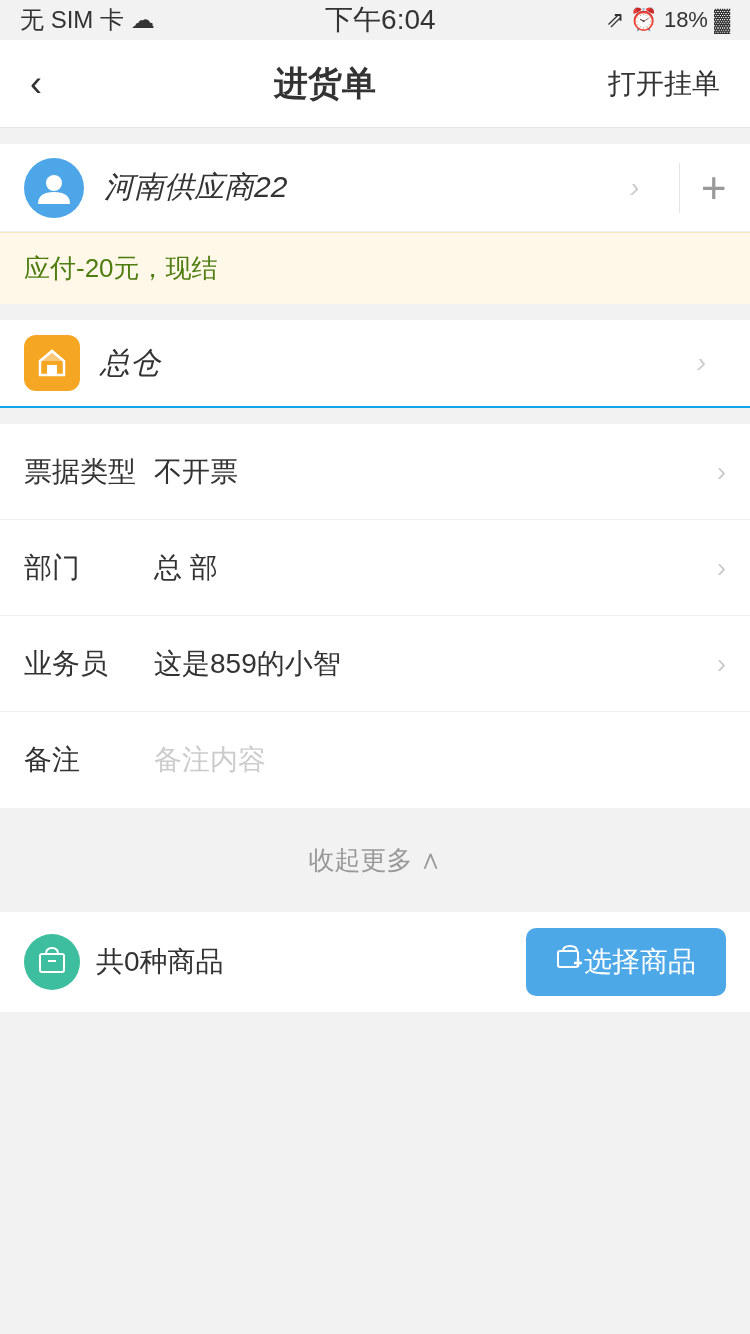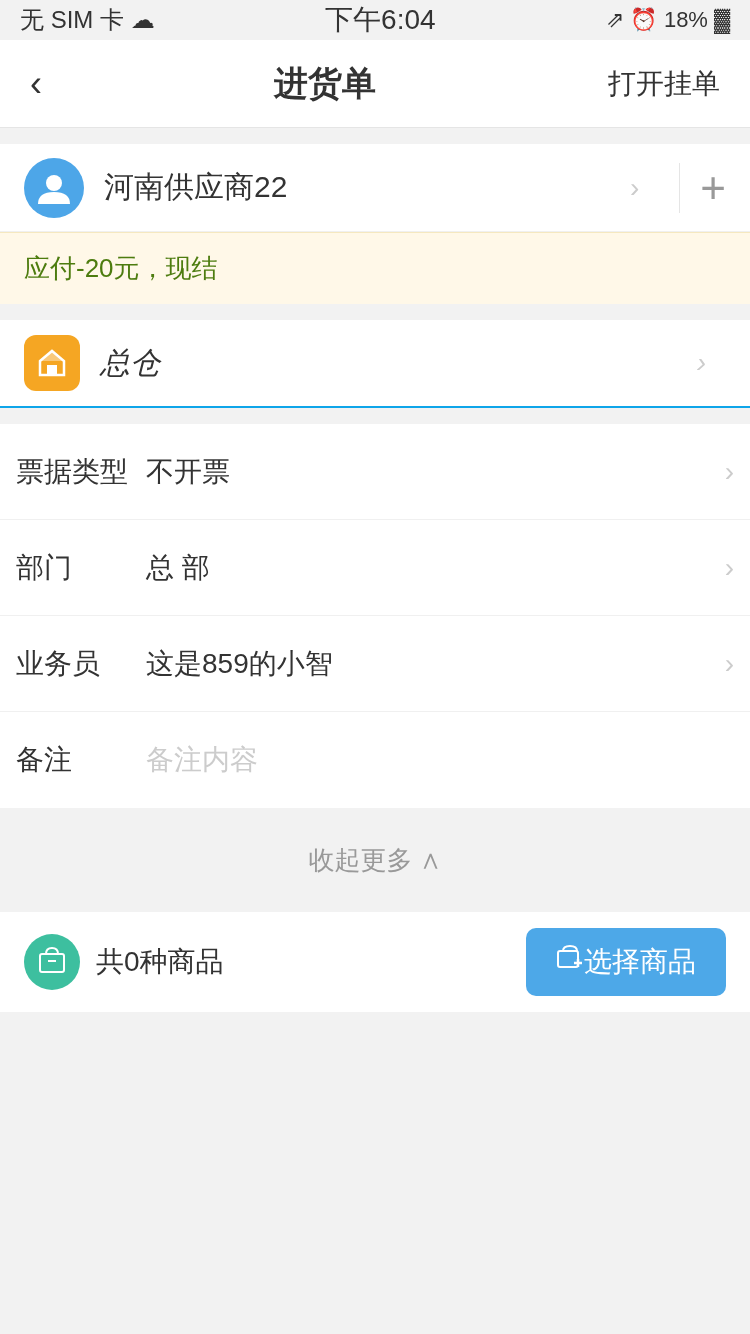--- a/index.html
+++ b/index.html
@@ -69,20 +69,21 @@
     }
 
     
     .supplier-row {
       display: flex;
       align-items: center;
       padding: 0 24px;
       height: 88px;
       background: #fff;
       border-bottom: 1px solid #f0f0f0;
+      font-style: italic;
     }
     .supplier-avatar {
       width: 60px;
       height: 60px;
       border-radius: 50%;
       background: #4da6e8;
       display: flex;
       align-items: center;
       justify-content: center;
       margin-right: 20px;
@@ -150,21 +151,21 @@
     }
 
     
     .form-section {
       background: #fff;
       margin-top: 16px;
     }
     .form-row {
       display: flex;
       align-items: center;
-      padding: 0 16px;
+      padding: 0 24px;
       height: 96px;
       border-bottom: 1px solid #f0f0f0;
     }
     .form-row:last-child {
       border-bottom: none;
     }
     .form-label {
       font-size: 28px;
       color: #333;
       width: 130px;

